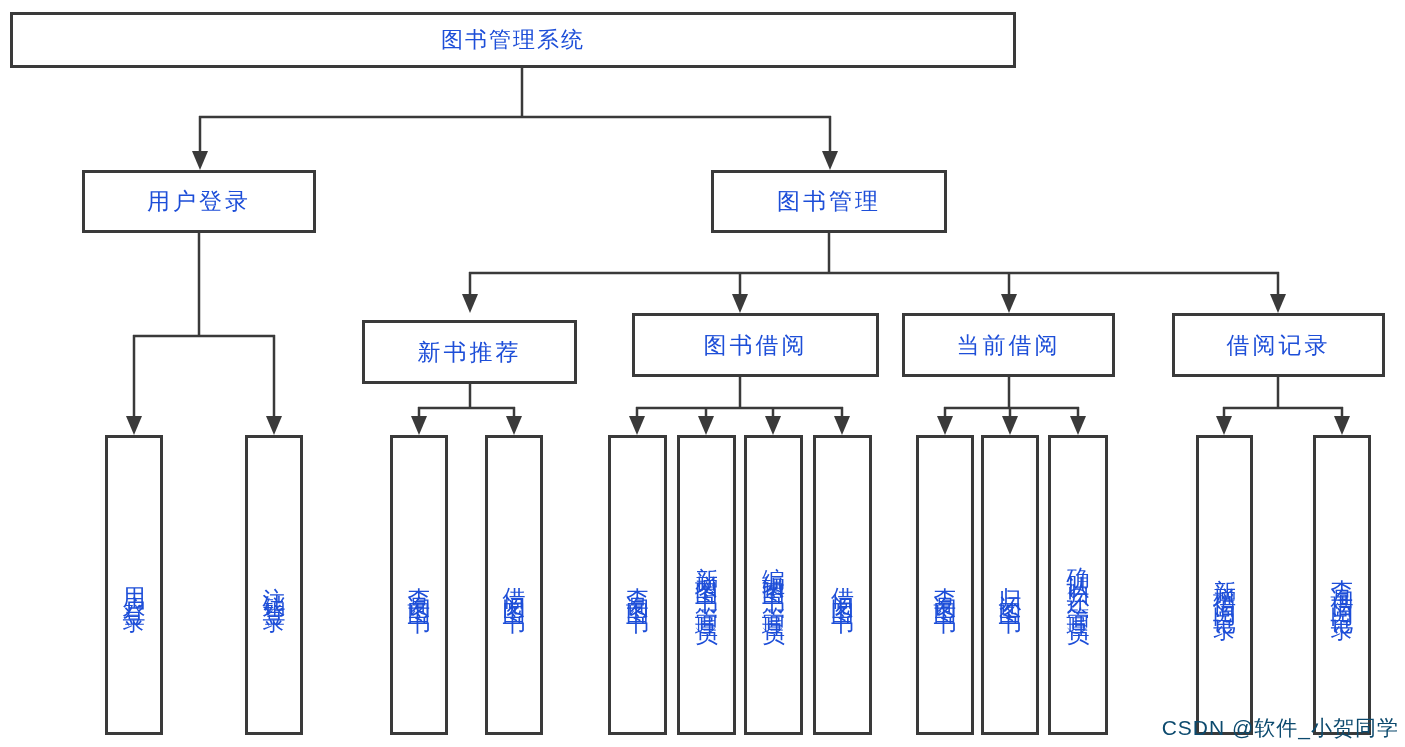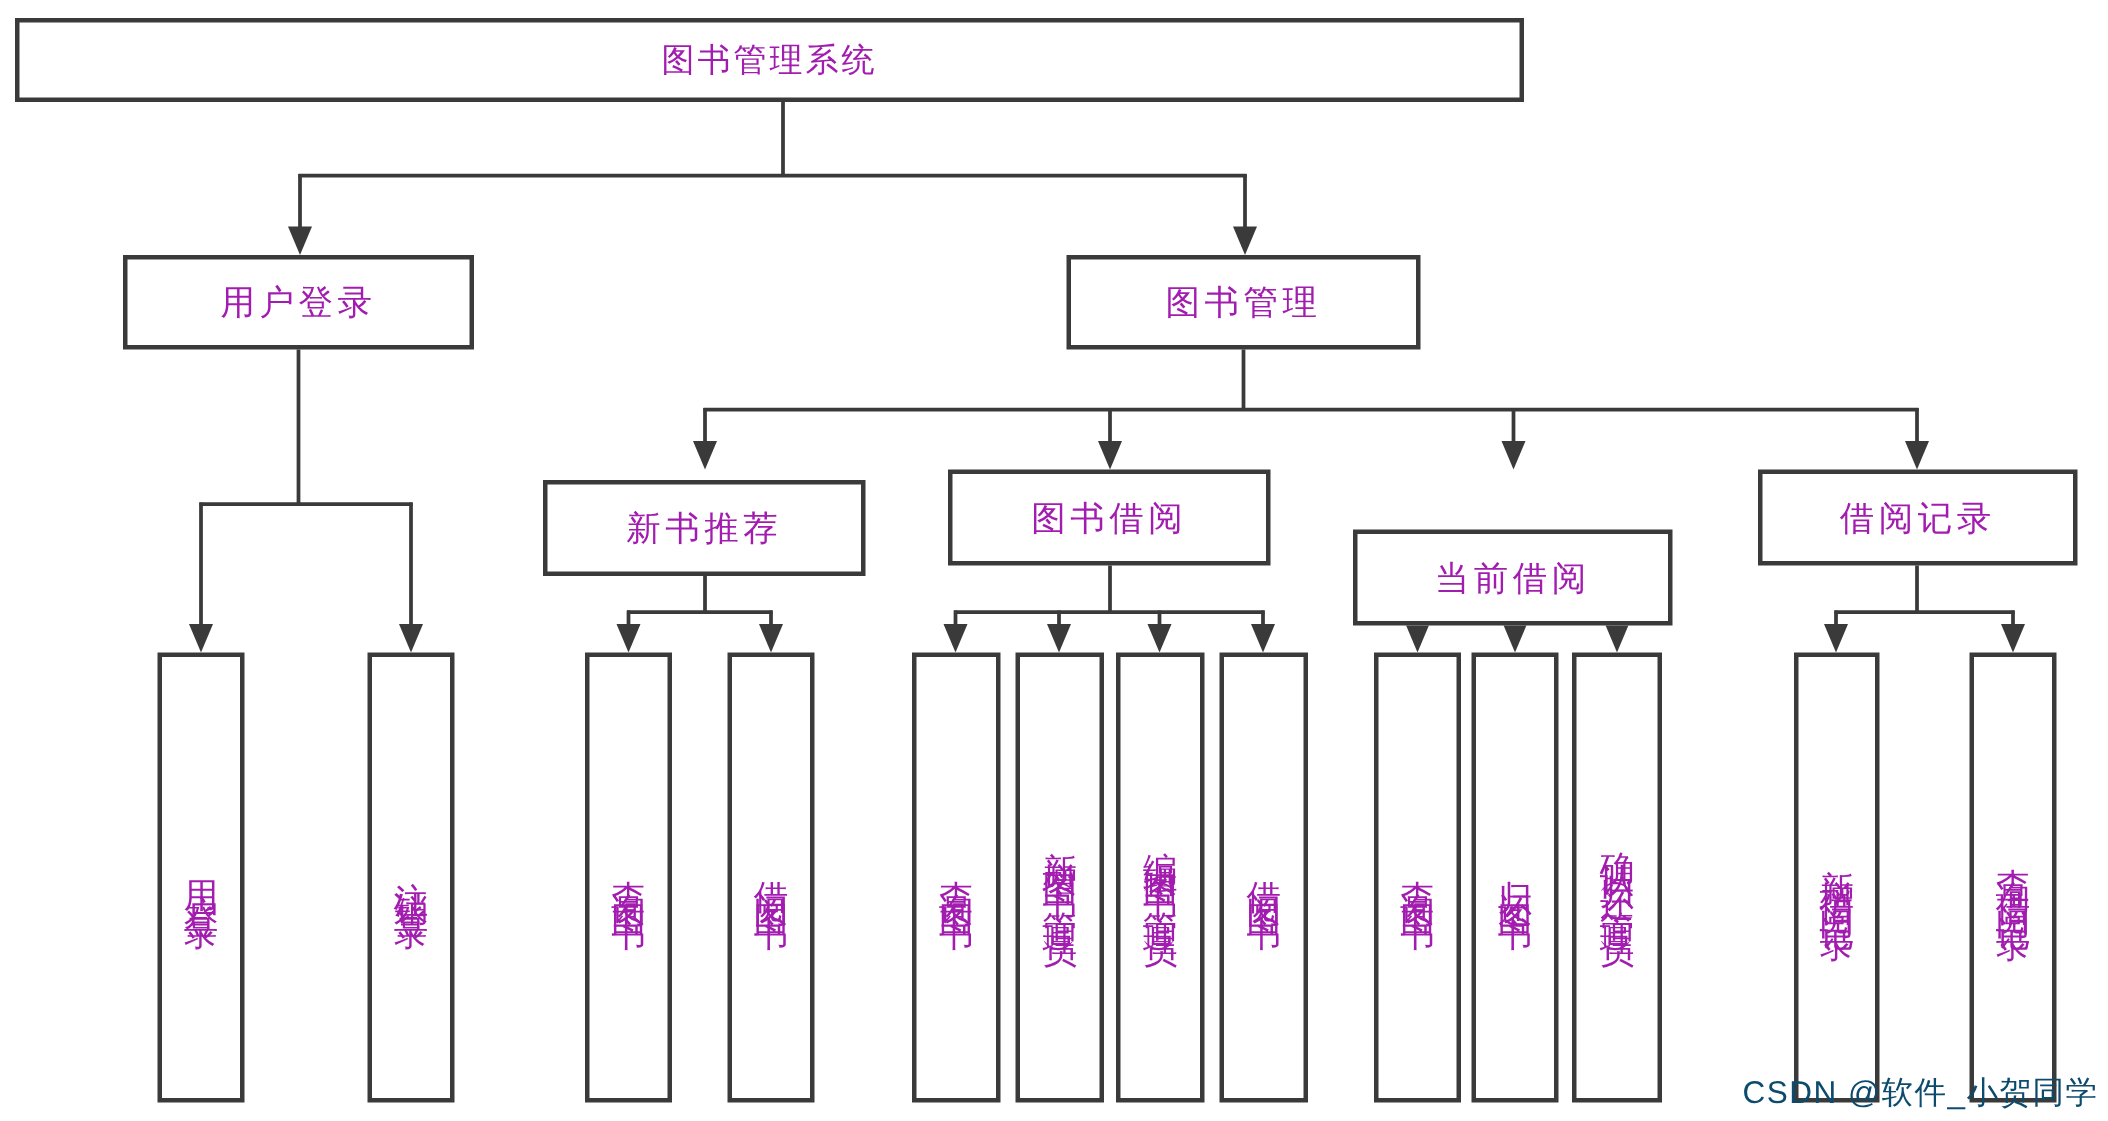--- a/index.html
+++ b/index.html
@@ -14,21 +14,21 @@
   #connectors {
     position: absolute;
     left: 0; top: 0;
     width: 1405px; height: 747px;
   }
   .node {
     position: absolute;
     box-sizing: border-box;
     background: #ffffff;
     border: 3px solid #3a3a3a;
-    color: #a21caf;
+    color: #1d4ed8;
     display: flex;
     align-items: center;
     justify-content: center;
   }
   .hbox { font-size: 23px; letter-spacing: 3px; }
   .root-box { font-size: 22px; letter-spacing: 2px; }
   .vbox span {
     writing-mode: vertical-rl;
     text-orientation: mixed;
     font-size: 23px;
@@ -128,24 +128,24 @@
   <div class="node hbox" style="left:82px; top:170px; width:234px; height:63px;">
     <span>用户登录</span>
   </div>
   <div class="node hbox" style="left:711px; top:170px; width:236px; height:63px;align-items:center;">
     <span>图书管理</span>
   </div>
 
   <div class="node hbox" style="left:362px; top:320px; width:215px; height:64px;">
     <span>新书推荐</span>
   </div>
-  <div class="node hbox" style="left:632px; top:313px; width:215px; height:64px;">
+  <div class="node hbox" style="left:632px; top:313px; width:247px; height:64px;">
     <span>图书借阅</span>
   </div>
-  <div class="node hbox" style="left:902px; top:313px; width:213px; height:64px;margin-top:40px;">
+  <div class="node hbox" style="left:902px; top:313px; width:213px; height:64px;">
     <span>当前借阅</span>
   </div>
   <div class="node hbox" style="left:1172px; top:313px; width:213px; height:64px;">
     <span>借阅记录</span>
   </div>
 
   <div class="node vbox" style="left:105px; top:435px; width:58px; height:300px;">
     <span>用户登录</span>
   </div>
   <div class="node vbox" style="left:245px; top:435px; width:58px; height:300px;">

